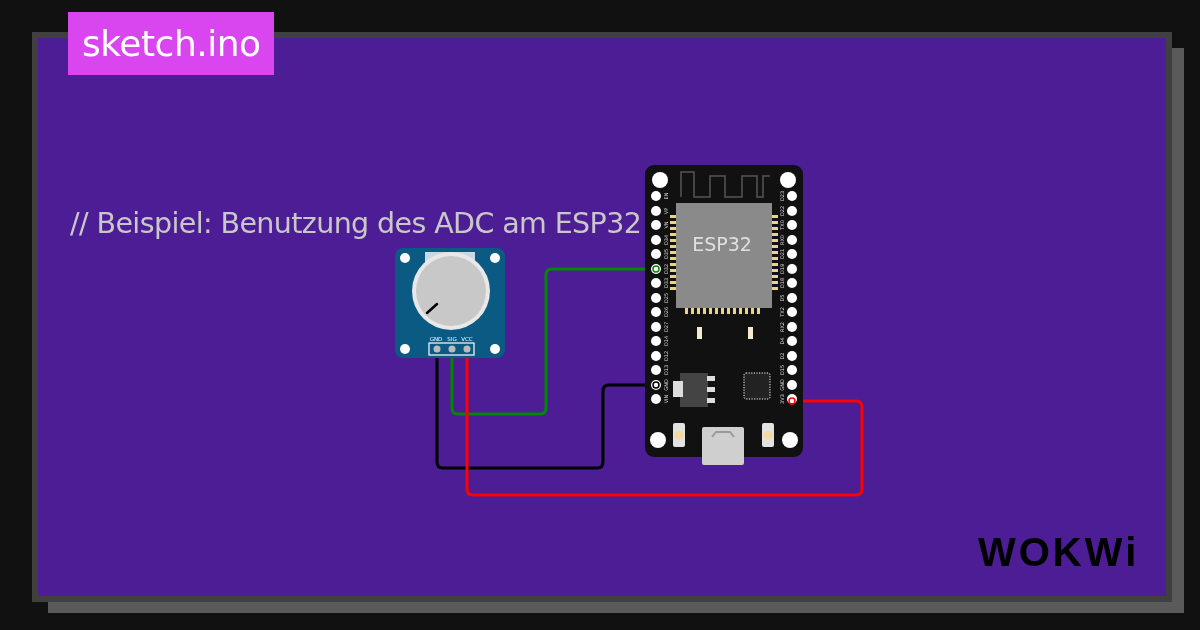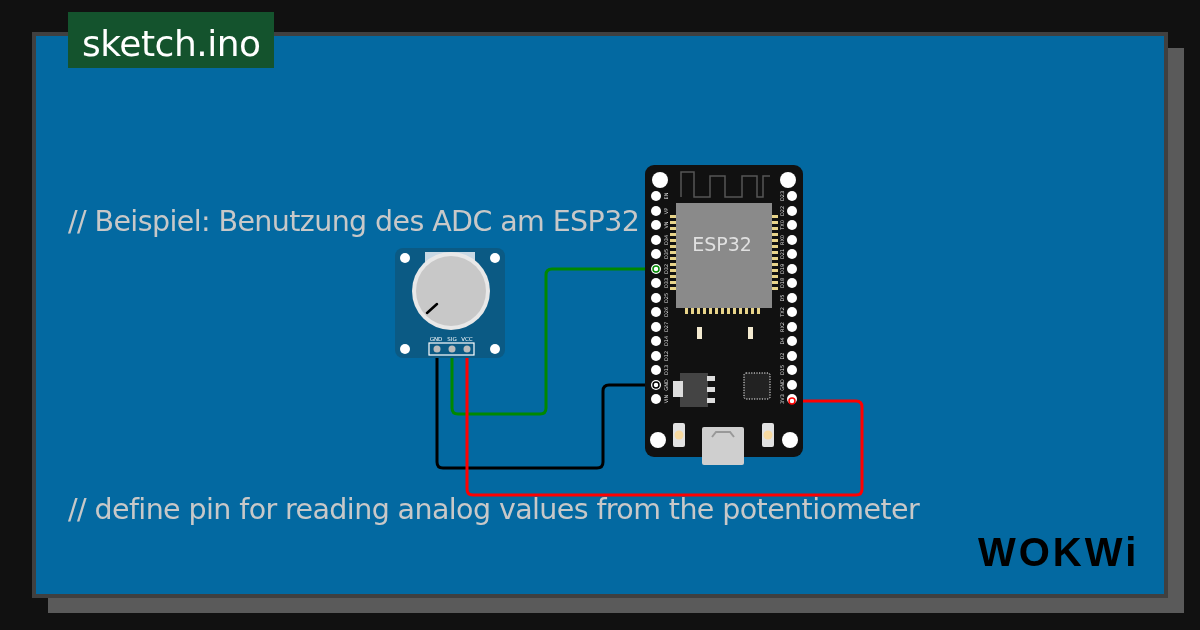--- a/index.html
+++ b/index.html
@@ -1,33 +1,32 @@
 <!DOCTYPE html>
 <html><head>
 <meta charset="utf-8">
 <style>
   html, body { margin:0; padding:0; }
   body { width:1200px; height:630px; background:#111111; position:relative; overflow:hidden; font-family:"DejaVu Sans", sans-serif; }
   .shadow { position:absolute; left:48px; top:48px; width:1136px; height:565px; background:#5a5a5a; }
-  .card { position:absolute; left:32px; top:32px; width:1128px; height:558px; background:#0369a1; border:4px solid #404040; overflow:hidden; }
+  .card { position:absolute; left:32px; top:32px; width:1128px; height:558px; background:#4c1d95; border:6px solid #404040; overflow:hidden; }
   .code { position:absolute; left:32px; top:66px; margin:0; font-family:"DejaVu Sans", sans-serif; font-size:28.5px; line-height:48px; color:#c8c8c8; white-space:pre; letter-spacing:-0.6px; }
   .code div { height:48px; }
-  .title-tab { position:absolute; left:68px; top:12px; height:56px; padding:0 14px; background:#14532d; color:#ffffff; font-family:"DejaVu Sans", sans-serif; font-size:36px; line-height:63px; letter-spacing:-0.5px; }
+  .title-tab { position:absolute; left:68px; top:12px; height:63px; padding:0 14px; background:#d946ef; color:#ffffff; font-family:"DejaVu Sans", sans-serif; font-size:36px; line-height:63px; letter-spacing:-0.5px; }
   .scene { position:absolute; left:0; top:0; width:1200px; height:630px; }
   .logo { position:absolute; left:978px; top:530px; font-family:Liberation Sans, sans-serif; font-size:40px; font-weight:bold; color:#000; letter-spacing:3px; }
 </style>
 </head>
 <body>
 
 <div class="shadow"></div>
 <div class="card">
   <div class="code">
     <div>// Beispiel: Benutzung des ADC am ESP32</div>
     <div></div>
-    <div>// define pin for reading analog values from the potentiometer</div>
     
     
     
     
     
     
     
     
   </div>
 </div>

